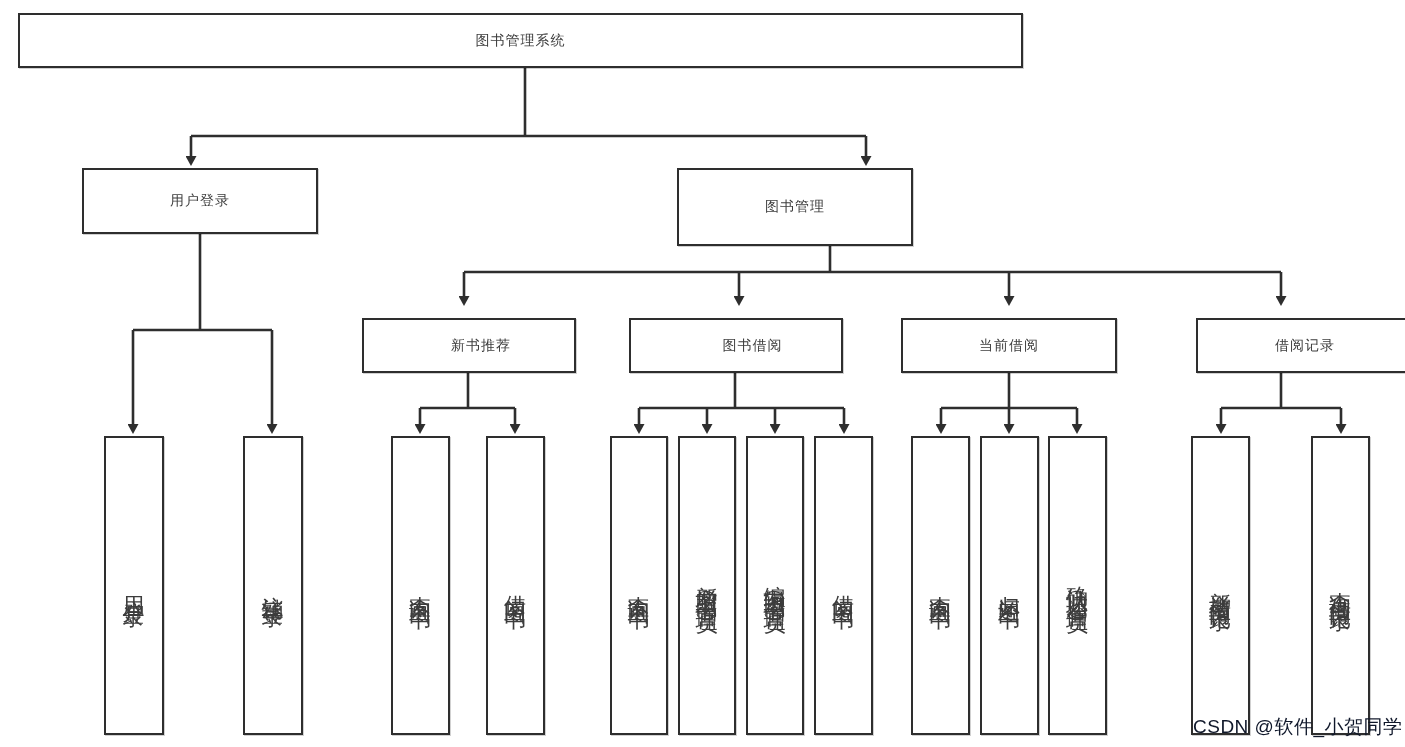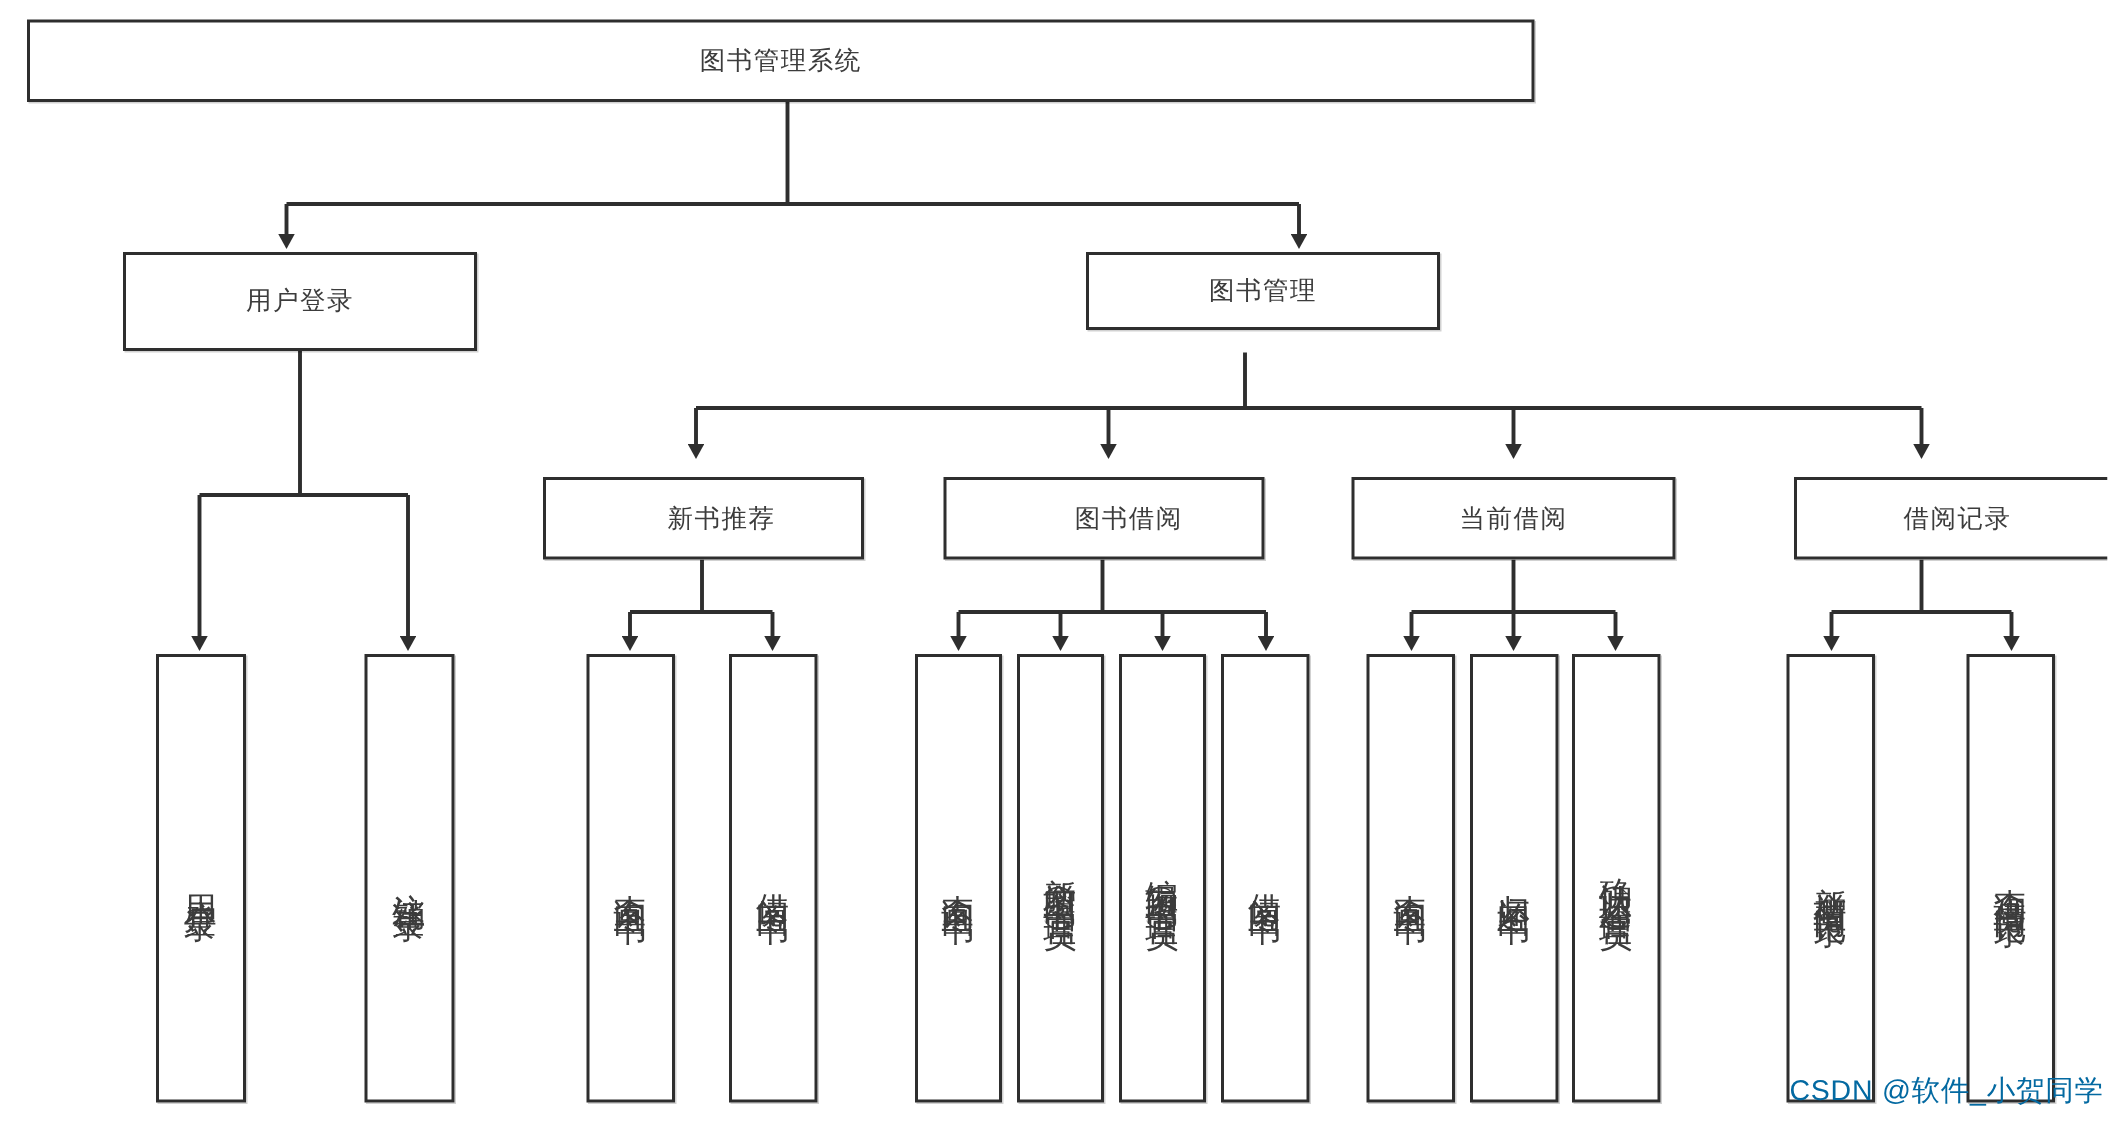--- a/index.html
+++ b/index.html
@@ -30,38 +30,38 @@
     box-sizing: border-box;
     border: 2px solid #2e2e2e;
     background: #ffffff;
     display: flex;
     align-items: center;
     justify-content: center;
     color: #3a3a3a;
     box-shadow: 1px 1px 0 rgba(0,0,0,0.18);
   }
   .node .label {
-    font-size: 17px;
+    font-size: 14px;
     line-height: 1.25;
     letter-spacing: 1px;
     white-space: nowrap;
     color: #3c3c3c;
   }
   .node.vertical .label {
     writing-mode: vertical-rl;
     text-orientation: upright;
     font-size: 22px;
     letter-spacing: 4px;
     line-height: 1.05;
     white-space: nowrap;
   }
   .watermark {
     position: absolute;
     font-size: 19px;
-    color: #0369a1;
+    color: #0f172a;
     letter-spacing: 0.5px;
     white-space: nowrap;
     font-family: "Liberation Sans", "DejaVu Sans", sans-serif;
   }
 </style>
 </head>
 <body>
 
 <div id="canvas">
 
@@ -116,21 +116,21 @@
   </svg>
 
   <div class="node" style="left:18px; top:13px; width:1005px; height:55px;">
     <span class="label">图书管理系统</span>
   </div>
 
   <div class="node" style="left:82px; top:168px; width:236px; height:66px;">
     <span class="label">用户登录</span>
   </div>
 
-  <div class="node" style="left:724px; top:168px; width:236px; height:52px;">
+  <div class="node" style="left:677px; top:168px; width:236px; height:78px;">
     <span class="label">图书管理</span>
   </div>
 
   <div class="node" style="left:362px; top:318px; width:214px; height:55px;padding-left:24px;">
     <span class="label">新书推荐</span>
   </div>
 
   <div class="node" style="left:629px; top:318px; width:214px; height:55px;padding-left:33px;">
     <span class="label">图书借阅</span>
   </div>

